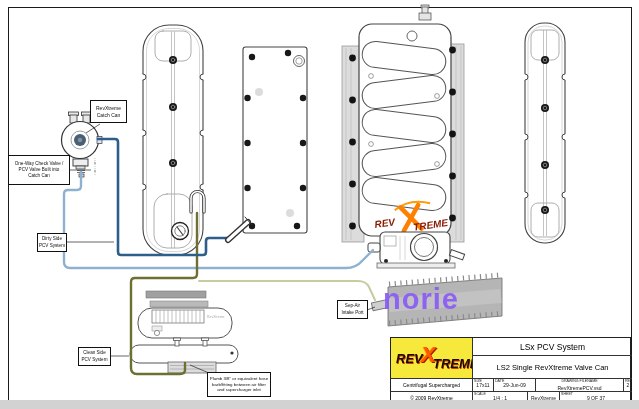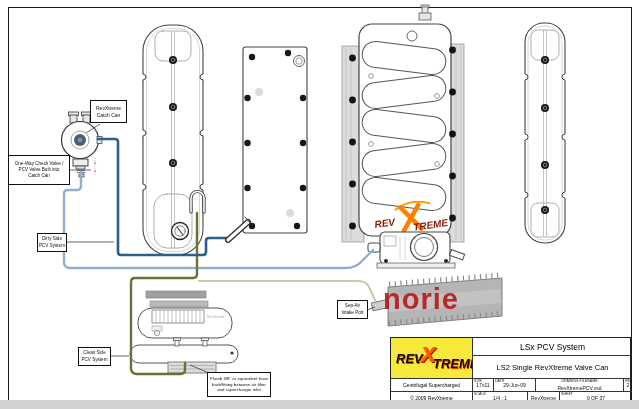--- a/index.html
+++ b/index.html
@@ -6,21 +6,21 @@
   #stage{position:relative;width:639px;height:409px;background:#fff;overflow:hidden;
          font-family:"Liberation Sans",sans-serif;}
   #frame{position:absolute;left:8px;top:7px;width:622px;height:394px;border:1px solid #1a1a1a;}
   svg{position:absolute;left:0;top:0;}
   .callout{position:absolute;border:1px solid #111;background:#fff;box-sizing:border-box;
            text-align:center;color:#111;display:flex;flex-direction:column;justify-content:center;
            z-index:5;}
   .callout div{line-height:1.35;white-space:nowrap;}
   .fs5{font-size:5px;} .fs46{font-size:4.6px;} .fs44{font-size:4.4px;}
   #watermark{position:absolute;left:383px;top:283px;font-size:29px;font-weight:600;
-             color:#b91c1c;letter-spacing:1px;z-index:4;opacity:.92;}
+             color:#8b5cf6;letter-spacing:1px;z-index:4;opacity:.92;}
   #tb{position:absolute;left:390px;top:337px;width:241px;height:66px;border:1.5px solid #222;
       background:#fff;box-sizing:border-box;z-index:6;}
   .cell{position:absolute;box-sizing:border-box;border-right:1px solid #333;border-bottom:1px solid #333;
         overflow:hidden;}
   .cell-inner{width:100%;height:100%;display:flex;align-items:center;justify-content:center;}
   .tinylabel{position:absolute;left:1px;top:0px;font-size:3.6px;color:#222;}
   .val{font-size:5px;color:#111;}
   #logoCell{background:#f6e93c;}
   .logoRev,.logoTreme{position:absolute;font-style:italic;font-weight:900;color:#1c0b00;
       text-shadow:0.6px 0.6px 0 #d43d00;}

